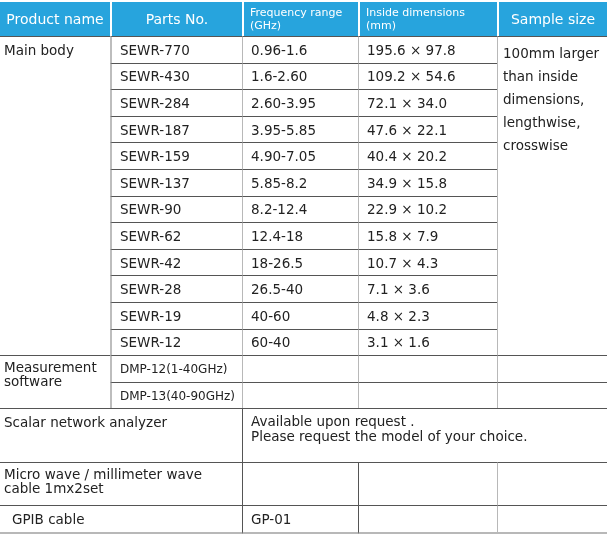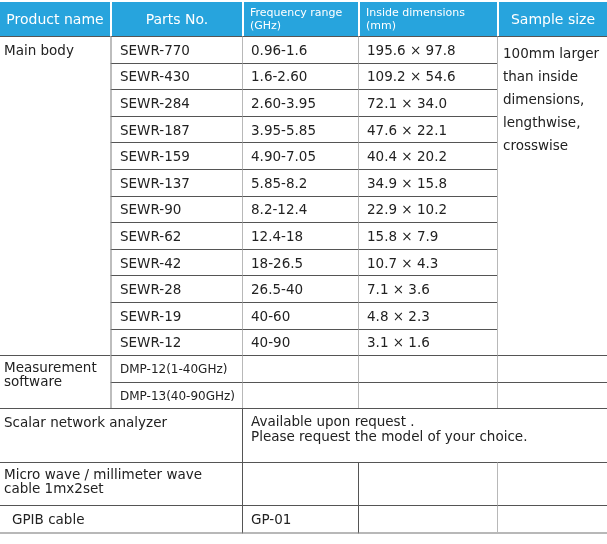--- a/index.html
+++ b/index.html
@@ -105,21 +105,21 @@
       <td>26.5-40</td>
       <td>7.1 × 3.6</td>
     </tr>
     <tr class="main">
       <td class="c2cell">SEWR-19</td>
       <td>40-60</td>
       <td>4.8 × 2.3</td>
     </tr>
     <tr class="main">
       <td class="c2cell">SEWR-12</td>
-      <td>40-90</td>
+      <td>60-40</td>
       <td>3.1 × 1.6</td>
     </tr>
 
     <tr class="main">
       <td class="first name" rowspan="2" style="line-height:14px;padding-top:4px;">Measurement software</td>
       <td class="c2cell small">DMP-12(1-40GHz)</td>
       <td></td>
       <td></td>
       <td></td>
     </tr>

